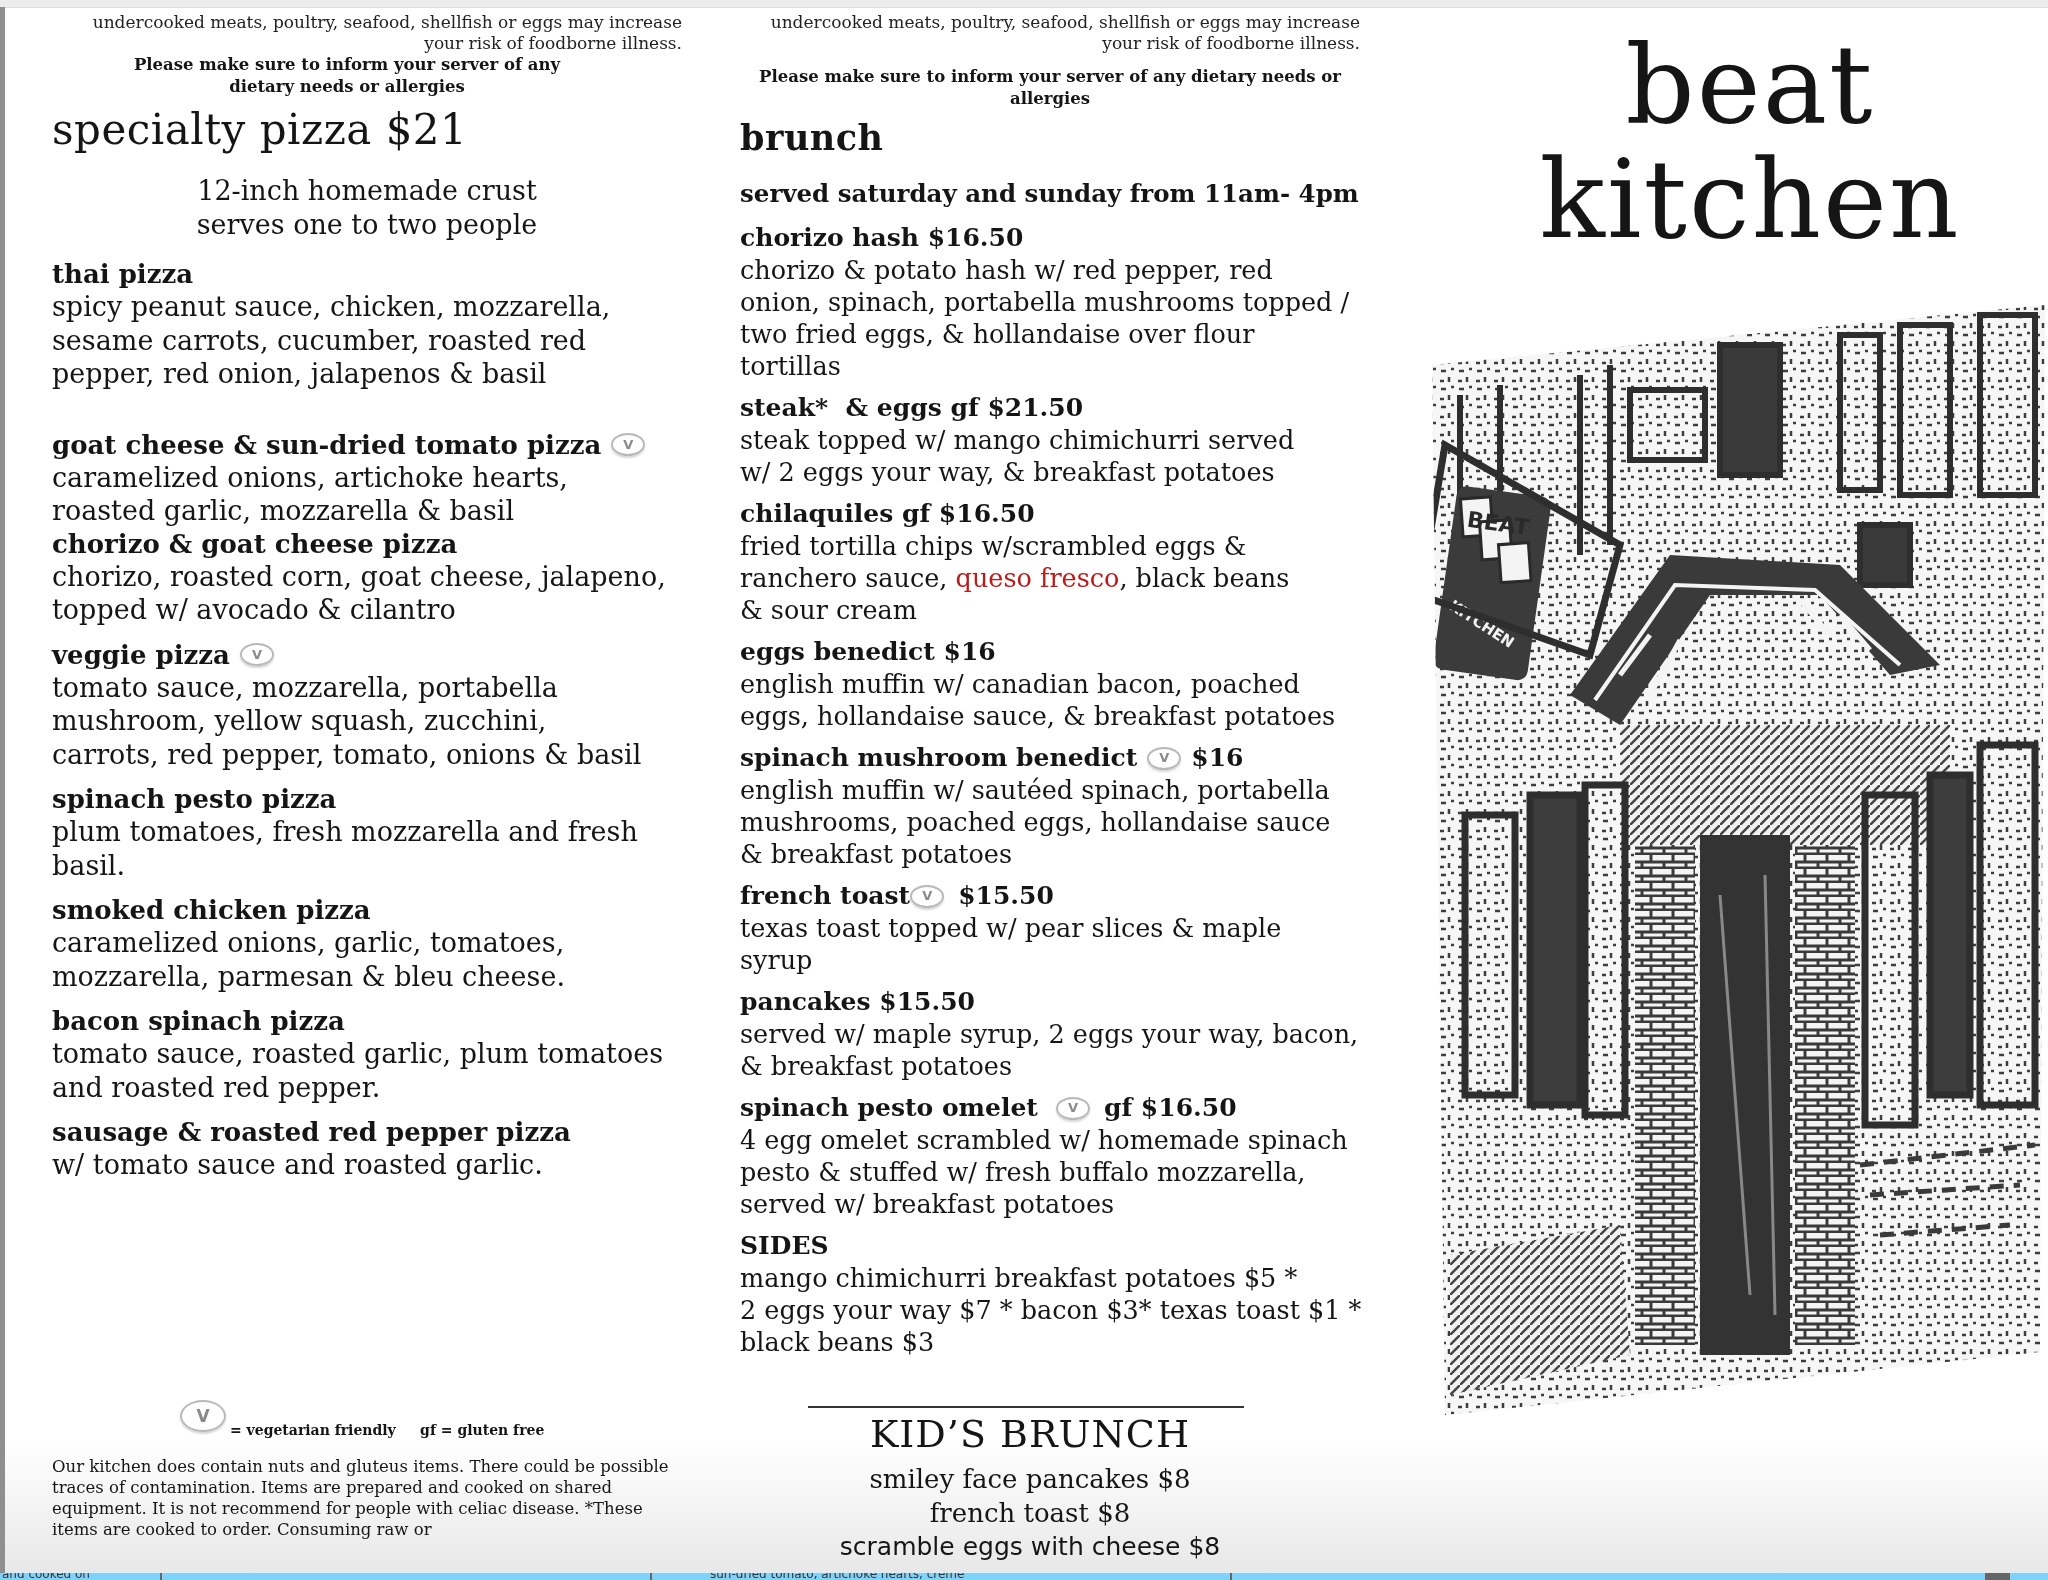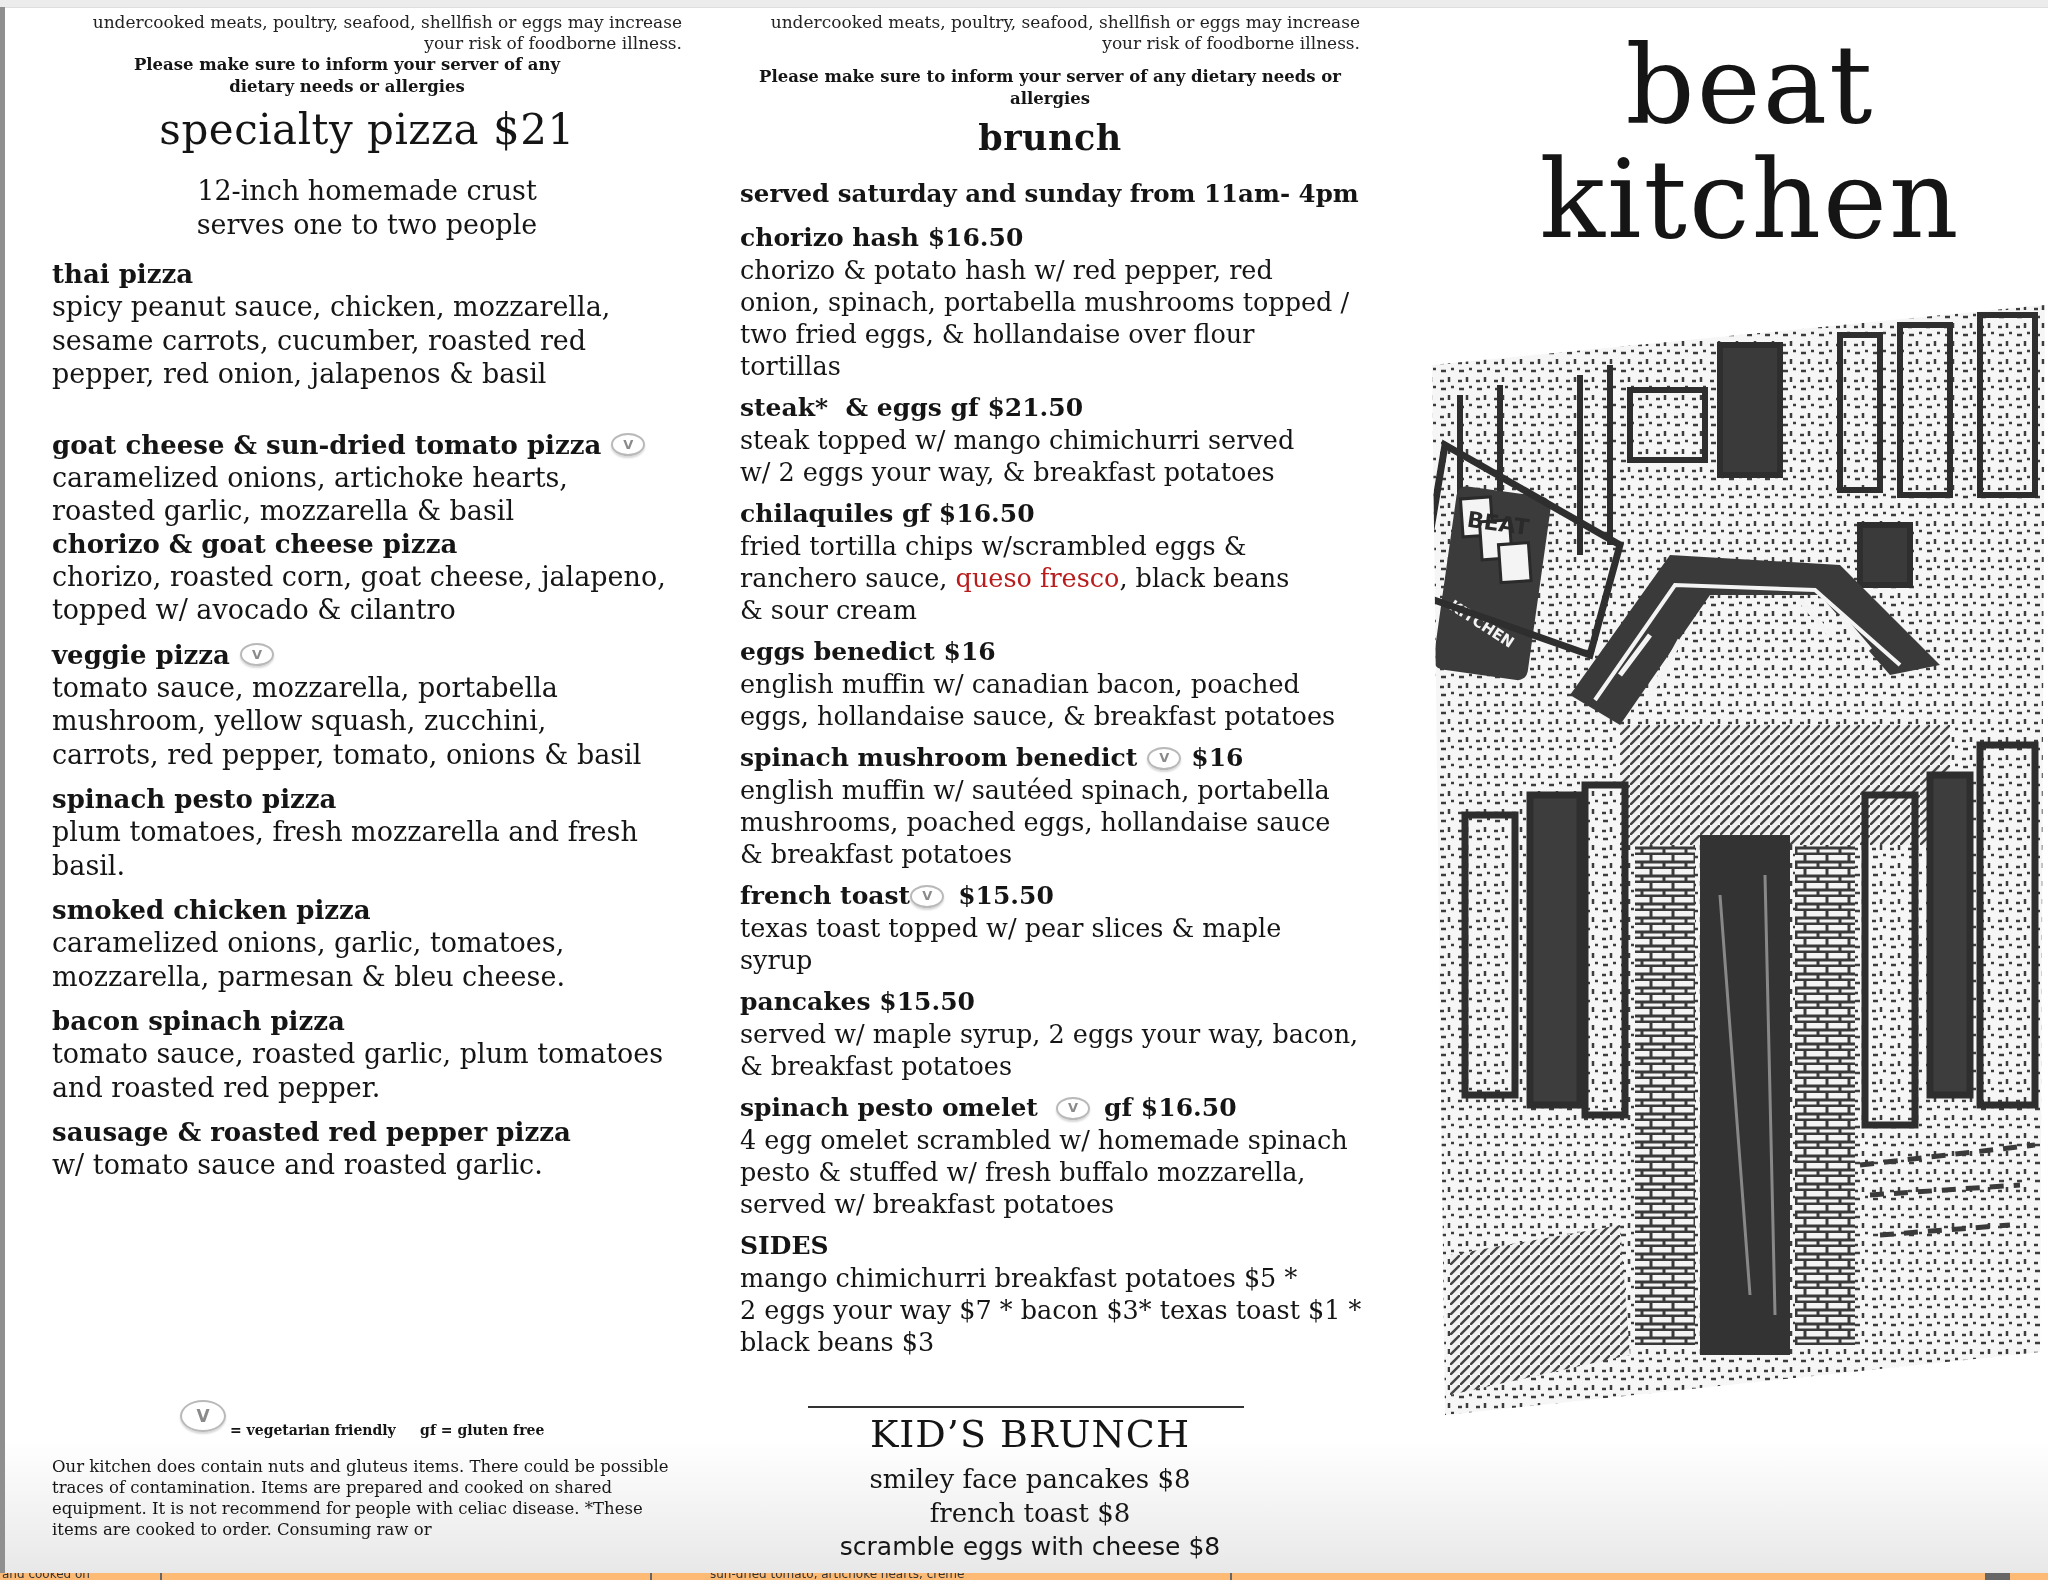--- a/index.html
+++ b/index.html
@@ -6,31 +6,31 @@
   body {
     width:2048px; height:1580px; position:relative; overflow:hidden;
     background:#ffffff;
     font-family:"DejaVu Serif", serif;
     color:#151515;
   }
   .top-strip { position:absolute; left:0; top:0; width:2048px; height:7px; background:#ececec; border-bottom:1px solid #dedede; }
   .left-edge { position:absolute; left:0; top:7px; width:5px; height:1568px; background:#8f8f8f; }
   .bottom-fade { position:absolute; left:5px; top:1440px; width:2043px; height:133px;
     background:linear-gradient(to bottom, rgba(255,255,255,0) 0%, rgba(232,232,232,1) 100%); }
-  .bottom-strip { position:absolute; left:0; top:1573px; width:2048px; height:7px; background:#fdba74; overflow:hidden; }
+  .bottom-strip { position:absolute; left:0; top:1573px; width:2048px; height:7px; background:#7dd3fc; overflow:hidden; }
   .bottom-strip span { position:absolute; top:-6px; font-family:"DejaVu Sans", sans-serif; font-size:12px; color:#333; white-space:nowrap; }
   .bottom-strip .sep { position:absolute; top:0; width:2px; height:7px; background:#666; }
 
   .col { position:absolute; }
   .col-left { left:52px; top:12px; width:630px; }
   .col-mid { left:740px; top:12px; width:620px; }
 
   .disc { font-size:17px; line-height:21px; color:#222; margin:0;text-align:right; }
   .notice { font-weight:bold; font-size:16.5px; line-height:22px; text-align:center; margin:0; }
-  .sec-title { font-size:42px; text-align:center; margin:0; line-height:52px; letter-spacing:0.5px; }
+  .sec-title { font-size:42px; text-align:left; margin:0; line-height:52px; letter-spacing:0.5px; }
   .sub { font-size:27px; text-align:center; line-height:34px; margin:0; }
 
   .item { margin:0; }
   .item-name { font-weight:bold; font-size:26px; line-height:32px; margin:0; display:flex; align-items:center; white-space:nowrap; }
   .item-desc { font-size:27px; line-height:33.5px; margin:0; }
   .item-desc.mid { font-size:25.5px; line-height:32px; }
   .item-name.mid { font-size:25px; line-height:32px; }
 
   .vbadge { display:inline-flex; align-items:center; justify-content:center;
     width:34px; height:23px; border-radius:50%; border:2px solid #b9b9b9;

